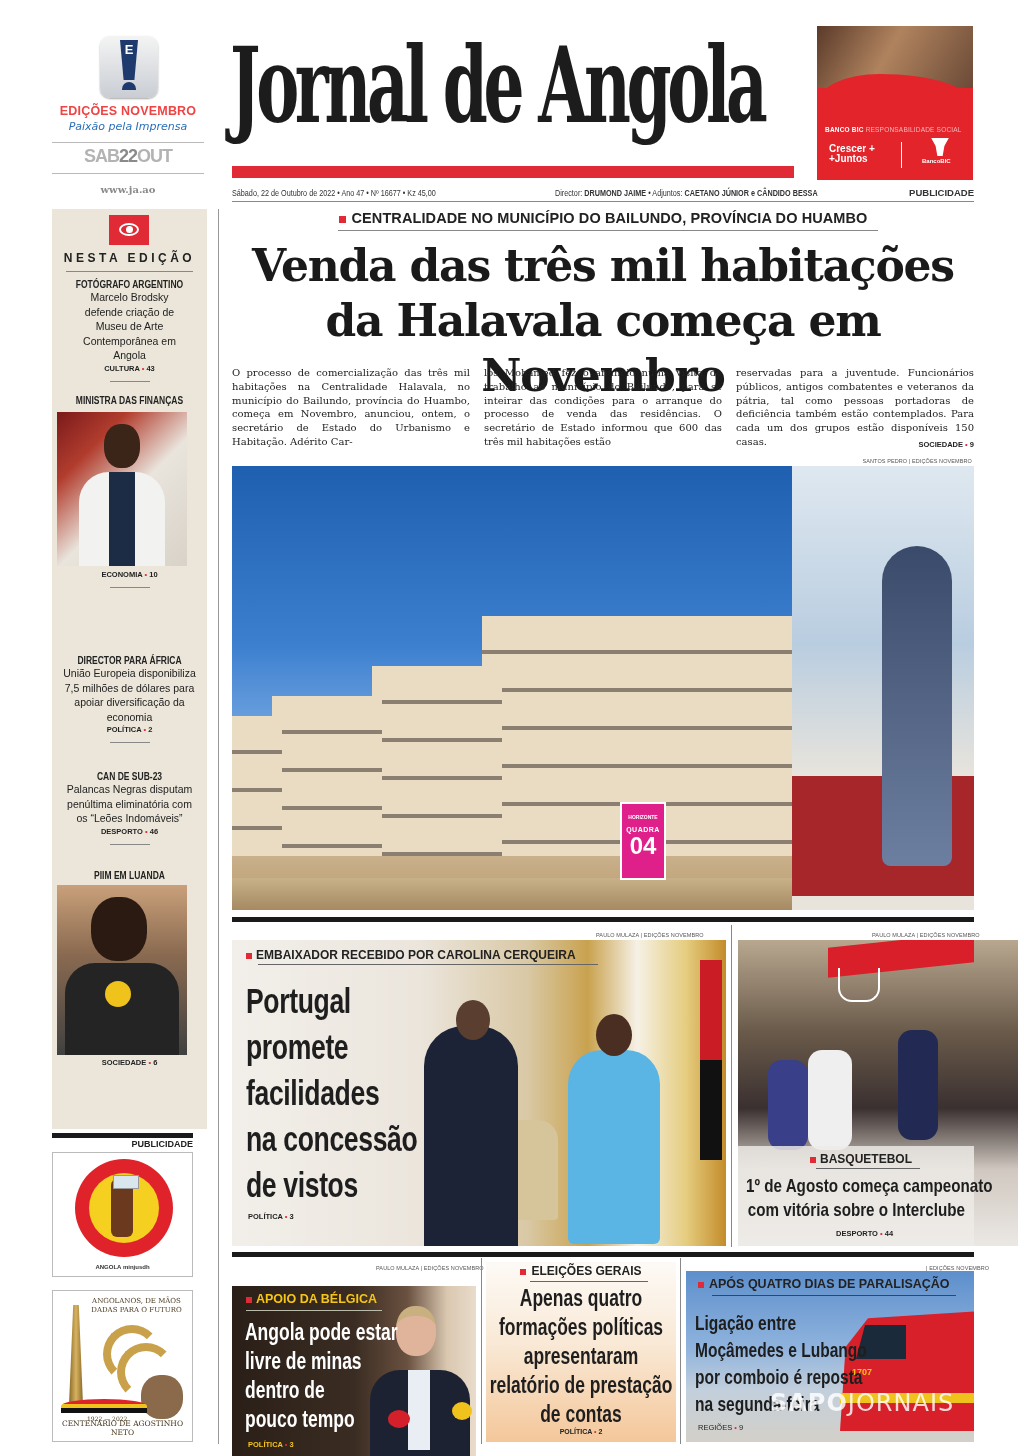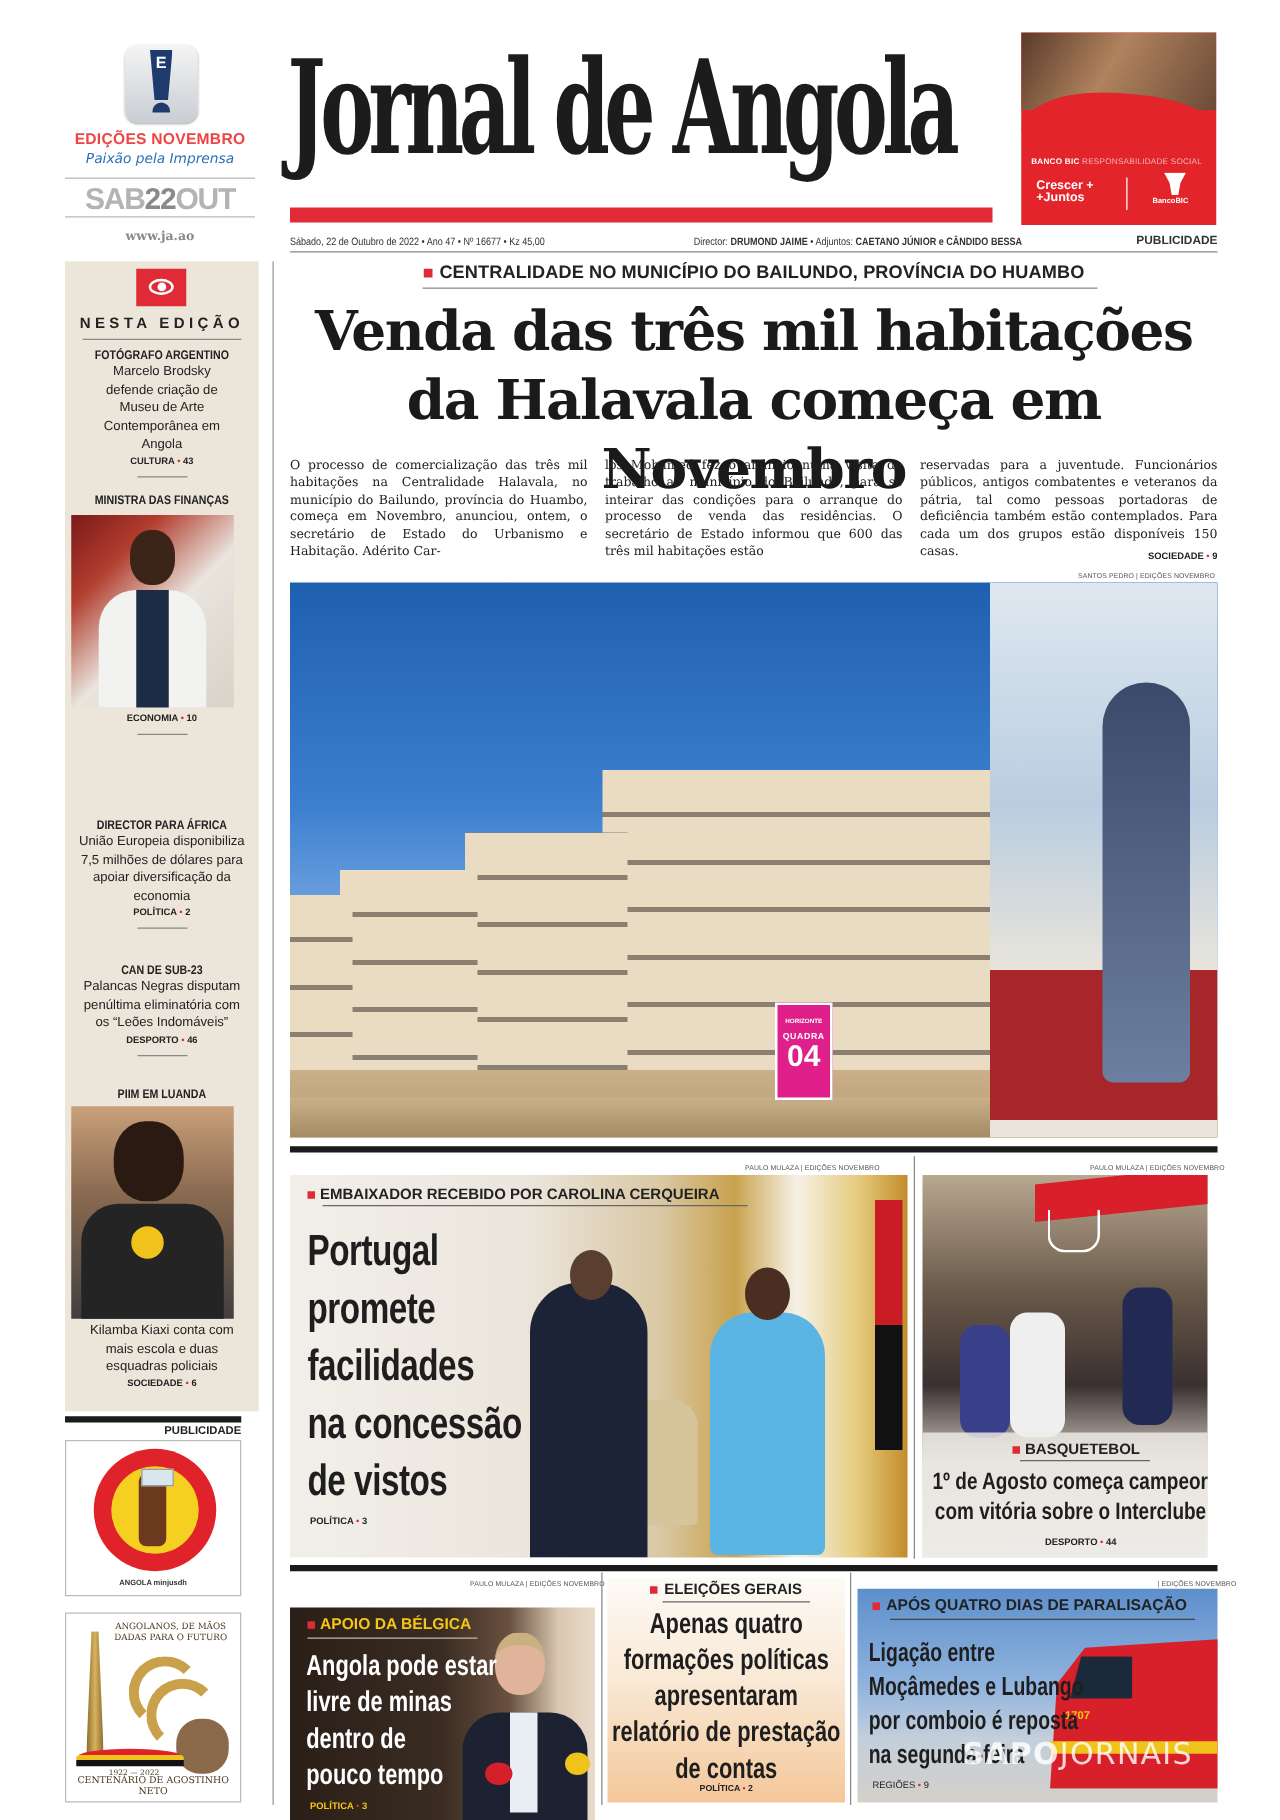--- a/index.html
+++ b/index.html
@@ -11,21 +11,21 @@
   .brand-box { left: 48px; top: 20px; width: 160px; height: 180px; text-align: center; }
   .brand-logo { position: absolute; left: 52px; top: 16px; width: 58px; height: 62px; border-radius: 10px;
     background: linear-gradient(#f4f4f4, #c9cdd3); box-shadow: 0 1px 2px rgba(0,0,0,.35); }
   .brand-logo .pin { position: absolute; left: 20px; top: 4px; width: 18px; height: 40px; background: #1f3b6e;
     clip-path: polygon(0 0, 100% 0, 80% 100%, 20% 100%); }
   .brand-logo .pin span { position: absolute; left: 0; right: 0; top: 2px; color: #fff; font-weight: bold; font-size: 13px; text-align: center; font-family: "Liberation Sans", sans-serif; }
   .brand-logo .dot { position: absolute; left: 22px; top: 46px; width: 14px; height: 8px; border-radius: 7px 7px 0 0; background: #1f3b6e; }
   .brand-name { position: absolute; left: 0; right: 0; top: 84px; font-size: 12.5px; font-weight: bold; color: #ef4444; letter-spacing: .2px; }
   .brand-slogan { position: absolute; left: 0; right: 0; top: 100px; font-size: 11px; font-style: italic; color: #2a6fb8; font-family: "DejaVu Sans", sans-serif; }
   .brand-rule1 { position: absolute; left: 4px; right: 4px; top: 122px; height: 1px; background: #b9b9b9; }
-  .brand-date { position: absolute; left: 0; right: 0; top: 126px; font-size: 24px; font-weight: bold; color: #b3b3b3; letter-spacing: -1px; font-family: "Liberation Sans", sans-serif; }
+  .brand-date { position: absolute; left: 0; right: 0; top: 126px; font-size: 18px; font-weight: bold; color: #b3b3b3; letter-spacing: -1px; font-family: "Liberation Sans", sans-serif; }
   .brand-date .day { color: #8a8a8a; }
   .brand-rule2 { position: absolute; left: 4px; right: 4px; top: 153px; height: 1px; background: #b9b9b9; }
   .brand-url { position: absolute; left: 0; right: 0; top: 164px; font-size: 10px; font-weight: bold; color: #8a8a8a; font-family: "DejaVu Serif", serif; }
 
   
   .title { left: 230px; top: 18px; width: 570px; height: 135px; font-family: "DejaVu Serif", serif; font-weight: bold;
     font-size: 104px; line-height: 135px; letter-spacing: -7px; transform: scaleX(.62); transform-origin: left top; white-space: nowrap; color: #1c1c1c; }
   .title-bar { left: 232px; top: 166px; width: 562px; height: 12px; background: #e02a35; }
 
   
@@ -131,21 +131,21 @@
   .pt-sec .dot { color: #e02a35; }
   .pt-man { position: absolute; left: 192px; top: 86px; width: 94px; height: 220px; background: #1c2336; border-radius: 40px 40px 0 0; }
   .pt-man .head { position: absolute; left: 32px; top: -26px; width: 34px; height: 40px; background: #5a3e30; border-radius: 50%; }
   .pt-woman { position: absolute; left: 336px; top: 110px; width: 92px; height: 194px; background: #5ab4e4; border-radius: 34px 34px 6px 6px; }
   .pt-woman .head { position: absolute; left: 28px; top: -36px; width: 36px; height: 42px; background: #4a2e22; border-radius: 50%; }
   .pt-flag { position: absolute; left: 468px; top: 20px; width: 22px; height: 200px; background: linear-gradient(180deg, #c91c24 50%, #111 50%); }
   .pt-chair { position: absolute; left: 256px; top: 180px; width: 70px; height: 100px; background: #d6c49a; border-radius: 20px 20px 4px 4px; }
 
   
   .bk-credit { left: 872px; top: 932px; }
-  .bk-box { left: 738px; top: 940px; width: 228px; height: 306px; overflow: hidden;
+  .bk-box { left: 738px; top: 940px; width: 280px; height: 306px; overflow: hidden;
     background: linear-gradient(180deg, #b8a890 0%, #6a5a4a 30%, #3a3030 55%, #d0c8c0 75%, #ebe8e4 100%); }
   .bk-hoop { position: absolute; left: 90px; top: 0; width: 146px; height: 30px; background: #d81f2a; transform: skewY(-6deg); }
   .bk-net { position: absolute; left: 100px; top: 28px; width: 42px; height: 34px; border: 2px solid #fff; border-top: none; border-radius: 0 0 14px 14px; }
   .bk-player1 { position: absolute; left: 30px; top: 120px; width: 40px; height: 90px; background: #3a3f8a; border-radius: 14px; }
   .bk-player2 { position: absolute; left: 70px; top: 110px; width: 44px; height: 100px; background: #efefef; border-radius: 14px; }
   .bk-player3 { position: absolute; left: 160px; top: 90px; width: 40px; height: 110px; background: #222a54; border-radius: 14px; }
   .bk-overlay { position: absolute; left: 0; top: 206px; width: 236px; height: 100px; background: rgba(238,236,232,.82); }
   .bk-kicker { position: absolute; left: 72px; top: 212px; font-size: 12px; font-weight: bold; color: #222; }
   .bk-kicker .sq { display: inline-block; width: 6px; height: 6px; background: #e02a35; margin-right: 4px; vertical-align: middle; }
   .bk-kicker-rule { position: absolute; left: 78px; top: 228px; width: 104px; height: 1px; background: #666; }
@@ -288,21 +288,20 @@
 
   <div class="sb-item" style="top:661px">
     <div class="sb-kicker">PIIM EM LUANDA</div>
   </div>
   <div class="sb-photo photo-kilamba">
       <div class="body"></div>
       <div class="face"></div>
       <div class="mic"></div>
     </div>
   <div class="sb-item" style="top:848px">
-    <div class="sb-text" style="padding:0 10px">Kilamba Kiaxi conta com mais escola e duas esquadras policiais</div>
     <div class="sb-sec"><span>SOCIEDADE</span> <span class="dot">•</span> <span>6</span></div>
   </div>
 </div>
 
 <div class="abs pub-rule"></div>
 <div class="abs pub-label">PUBLICIDADE</div>
 <div class="abs ad-campaign">
   <div class="circle"></div>
   <div class="inner"></div>
   <div class="hand"></div>

